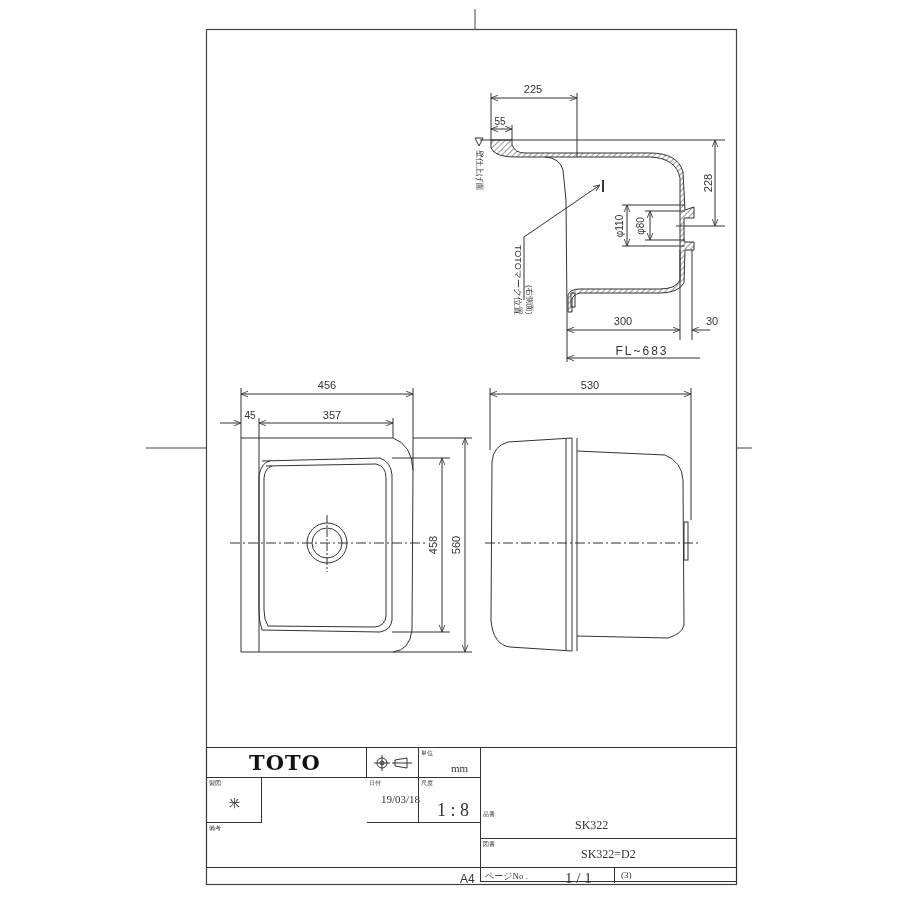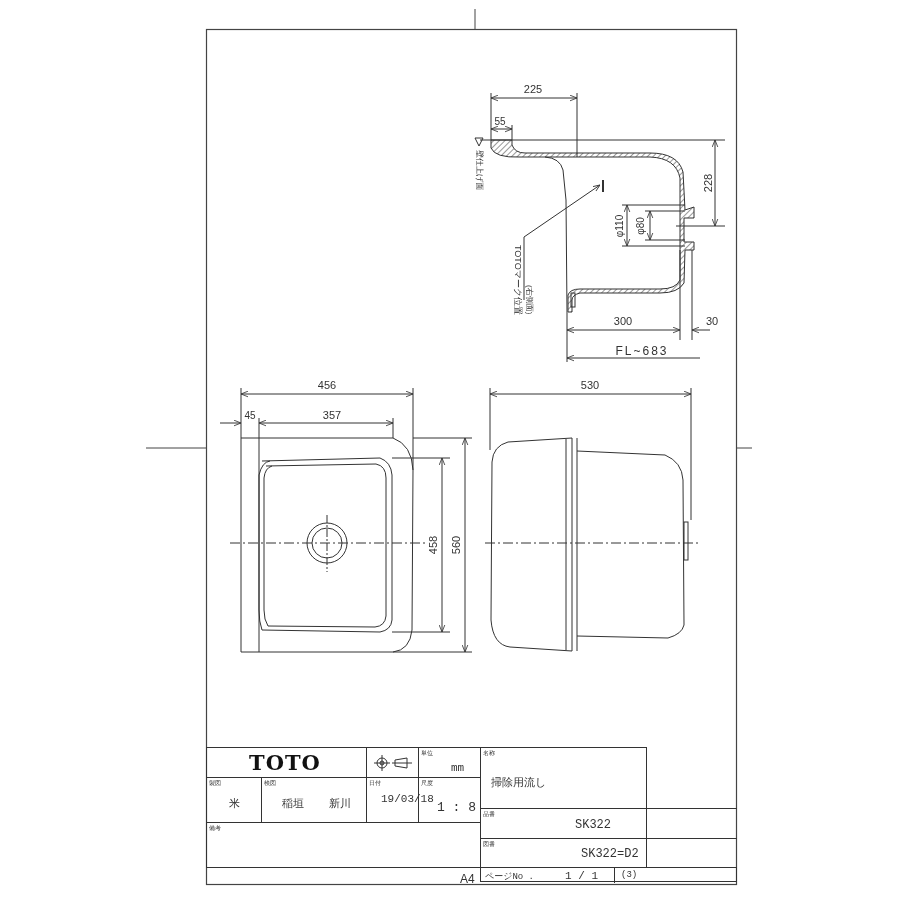--- a/index.html
+++ b/index.html
@@ -2,21 +2,21 @@
 <html><head>
 <meta charset="utf-8">
 <style>
   html, body { margin:0; padding:0; background:#ffffff; }
   body { width:900px; height:900px; position:relative; overflow:hidden; font-family:"Liberation Sans", sans-serif; color:#222; }
   .sheet { position:absolute; left:0; top:0; width:900px; height:900px; }
   svg text { font-family:"Liberation Sans", sans-serif; fill:#333; }
   .tb { position:absolute; box-sizing:border-box; border:1px solid #333; }
   .cell { position:absolute; box-sizing:border-box; }
   .lbl { position:absolute; left:2px; top:1px; font-size:6px; color:#333; font-family:"DejaVu Sans", sans-serif; }
-  .val { position:absolute; font-size:11px; color:#333; font-family:Liberation Mono, monospace; }
+  .val { position:absolute; font-size:11px; color:#333; font-family:Liberation Serif, serif; }
   .logo { position:absolute; font-family:"DejaVu Serif", serif; font-weight:bold; font-size:21px; letter-spacing:1px; color:#111; }
   .a4 { position:absolute; font-size:12px; color:#333; }
 </style>
 </head>
 <body>
 
 <div class="sheet">
 <svg width="900" height="900" viewBox="0 0 900 900" xmlns="http://www.w3.org/2000/svg">
   <defs>
     <pattern id="hatch" width="4" height="4" patternUnits="userSpaceOnUse" patternTransform="rotate(45)">
@@ -126,21 +126,21 @@
     <rect x="684" y="522" width="4" height="38"></rect>
     <line x1="485" y1="543" x2="700" y2="543" stroke-dasharray="10,3,2,3"></line>
     <line x1="490" y1="388" x2="490" y2="450"></line>
     <line x1="691" y1="388" x2="691" y2="520"></line>
     <line x1="490" y1="394" x2="691" y2="394" marker-start="url(#arr)" marker-end="url(#arr)"></line>
   </g>
   <text x="590" y="389" font-size="11" text-anchor="middle">530</text>
 </svg>
 
 
-<div class="tb" style="left:206px; top:747px; width:441px; height:121px;">
+<div class="tb" style="left:206px; top:747px; width:531px; height:121px;">
 
   <div class="cell" style="left:0; top:0; width:160px; height:30px; border-right:1px solid #333; border-bottom:1px solid #333;">
     <span class="logo" style="left:42px; top:2px;">TOTO</span>
   </div>
   <div class="cell" style="left:160px; top:0; width:52px; height:30px; border-right:1px solid #333; border-bottom:1px solid #333;">
     <svg width="52" height="30">
       <circle cx="15" cy="15" r="5" fill="none" stroke="#333"></circle>
       <circle cx="15" cy="15" r="2" fill="none" stroke="#333"></circle>
       <line x1="7" y1="15" x2="23" y2="15" stroke="#333"></line>
       <line x1="15" y1="7" x2="15" y2="23" stroke="#333"></line>
@@ -150,54 +150,45 @@
   </div>
   <div class="cell" style="left:212px; top:0; width:62px; height:30px; border-right:1px solid #333; border-bottom:1px solid #333;">
     <span class="lbl">単位</span>
     <span class="val" style="left:32px; top:14px;">mm</span>
   </div>
 
   <div class="cell" style="left:0; top:30px; width:55px; height:45px; border-right:1px solid #333; border-bottom:1px solid #333;">
     <span class="lbl">製図</span>
     <span class="val" style="left:22px; top:18px;">米</span>
   </div>
-  <div class="cell" style="left:55px; top:30px; width:105px; height:45px; border-right:1px solid #333; border-bottom:1px solid #333;">
-    <span class="lbl">検図</span>
-    <span class="val" style="left:20px; top:18px;">稲垣</span>
-    <span class="val" style="left:67px; top:18px;">新川</span>
-  </div>
   <div class="cell" style="left:160px; top:30px; width:52px; height:45px; border-right:1px solid #333; border-bottom:1px solid #333;">
     <span class="lbl">日付</span>
     <span class="val" style="left:14px; top:15px; font-size:11px;">19/03/18</span>
   </div>
   <div class="cell" style="left:212px; top:30px; width:62px; height:45px; border-right:1px solid #333; border-bottom:1px solid #333;">
     <span class="lbl">尺度</span>
-    <span class="val" style="left:18px; top:22px; font-size:13px;">1 : 8</span>
+    <span class="val" style="left:18px; top:22px; font-size:18px;">1 : 8</span>
   </div>
 
   <div class="cell" style="left:0; top:75px; width:274px; height:45px; border-right:1px solid #333;">
     <span class="lbl">備考</span>
     <span class="val" style="left:10px; top:20px;"></span>
   </div>
 
-  <div class="cell" style="left:274px; top:0; width:256px; height:61px; border-bottom:1px solid #333;">
-    <span class="lbl">名称</span>
-    <span class="val" style="left:10px; top:27px;">掃除用流し</span>
-  </div>
   <div class="cell" style="left:274px; top:61px; width:256px; height:30px; border-bottom:1px solid #333;">
     <span class="lbl">品番</span>
     <span class="val" style="left:94px; top:9px; font-size:12px;">SK322</span>
   </div>
   <div class="cell" style="left:274px; top:91px; width:256px; height:29px;">
     <span class="lbl">図番</span>
     <span class="val" style="left:100px; top:8px; font-size:12px;">SK322=D2</span>
   </div>
 </div>
 
 
 <span class="a4" style="left:460px; top:872px;">A4</span>
 <div class="tb" style="left:480px; top:867px; width:257px; height:15px;">
   <span class="val" style="left:4px; top:2px; font-size:9px;">ページNo  .</span>
-  <span class="val" style="left:84px; top:2px; font-size:11px;">1 / 1</span>
+  <span class="val" style="left:84px; top:2px; font-size:15px;">1 / 1</span>
   <span style="position:absolute; left:133px; top:0; width:1px; height:15px; background:#333;"></span>
   <span class="val" style="left:140px; top:2px; font-size:9px;">(3)</span>
 </div>
 </div>
 
 </body></html>

